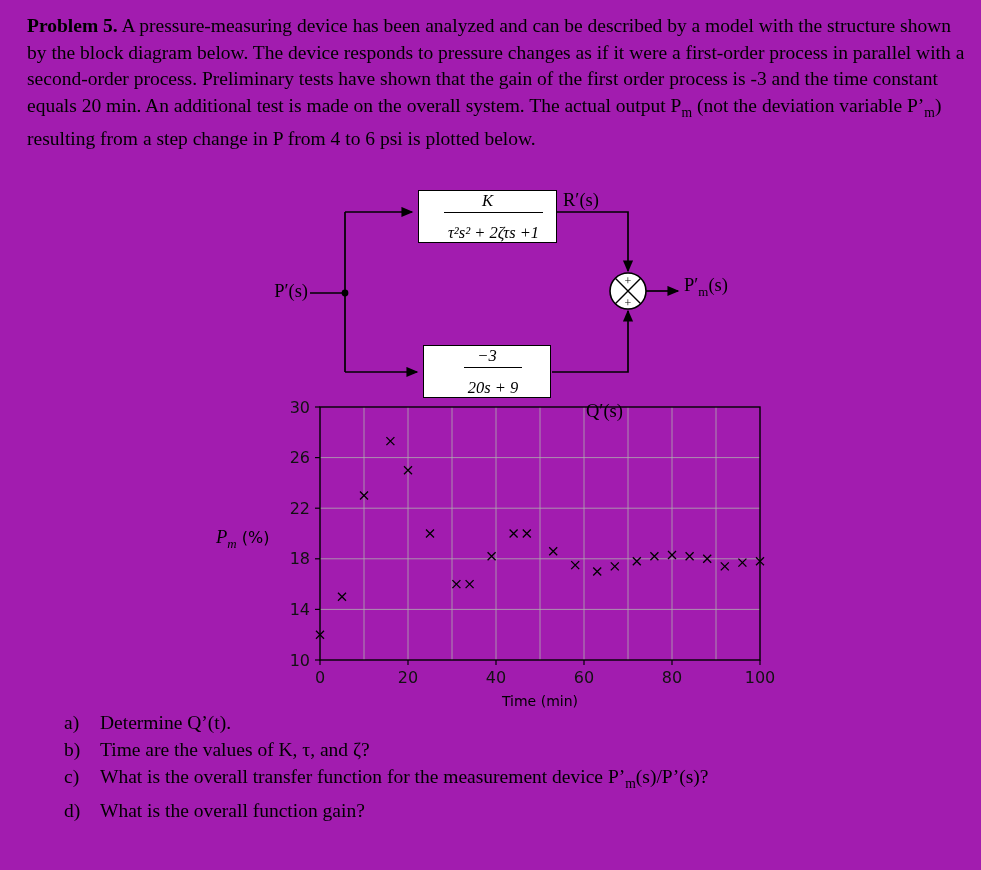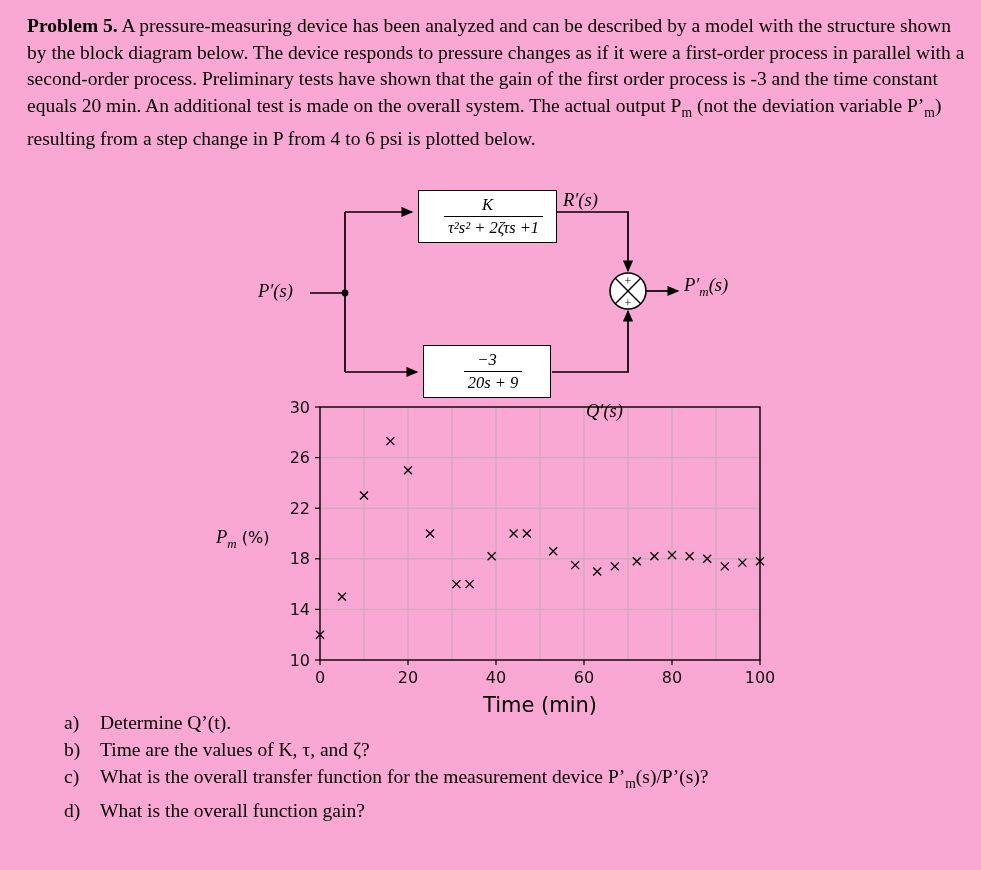--- a/index.html
+++ b/index.html
@@ -1,50 +1,50 @@
 <!DOCTYPE html>
 <html><head>
 <meta charset="utf-8">
 <style>
   * { margin:0; padding:0; box-sizing:border-box; }
   html, body { background:#ffffff; }
-  .page { position:relative; width:981px; height:870px; background:#f9a8d4; color:#000;
+  .page { position:relative; width:981px; height:870px; background:#a21caf; color:#000;
           font-family:"Liberation Serif", serif; overflow:hidden; }
 
   .problem { position:absolute; left:27px; top:13px; width:938px;
              font-size:19.5px; line-height:26.5px; }
   .problem b { font-weight:bold; }
   sub { font-size:70%; }
 
   .dsvg { position:absolute; left:250px; top:185px; }
   .dline { stroke:#000; stroke-width:1.7; fill:none; }
   .xline { stroke:#000; stroke-width:1.4; fill:none; }
 
   .block { position:absolute; border:1.6px solid #000; background:#fff;
            display:flex; align-items:center; justify-content:center;
            font-style:italic; font-size:16.5px; font-family:"Liberation Serif", serif; }
   .frac { text-align:center; }
   .frac .num { padding:0 4px 1px; }
-  .frac .den { border-top:1.3px solid #000; padding:1px 4px 0;margin-left:12px; }
+  .frac .den { border-top:1.3px solid #000; padding:10px 4px 0;margin-left:12px; }
 
-  .sig { position:absolute; font-style:italic; font-size:18.5px; white-space:nowrap;
+  .sig { position:absolute; font-size:18.5px; white-space:nowrap;
          font-family:"Liberation Serif", serif; }
 
   .chart-svg { position:absolute; left:280px; top:395px; }
   .grid { stroke:#aeaeae; stroke-width:0.8; }
   .frame { fill:none; stroke:#000; stroke-width:1.4; }
   .tickmark { stroke:#000; stroke-width:1.2; }
   .tick { font-family:"DejaVu Sans", sans-serif; font-size:16px; fill:#111; }
   .xtick { text-anchor:middle; }
   .ytick { text-anchor:end; }
   .marker { stroke:#000; stroke-width:1.3; fill:none; }
   .sum-sign { font-family:"Liberation Serif", serif; font-size:12px; text-anchor:middle; fill:#000; }
 
   .xaxis-label { position:absolute; left:320px; top:693px; width:440px; text-align:center;
-                 font-family:"DejaVu Sans", sans-serif; font-size:21px; }
+                 font-family:"DejaVu Sans", sans-serif; font-size:14px; }
   .yaxis-label { position:absolute; left:216px; top:527px; font-size:18.5px; white-space:nowrap; }
   .yaxis-label .mathvar { font-style:italic; }
   .yaxis-label .unit { font-family:"DejaVu Sans", sans-serif; font-size:16px; }
 
   .questions { position:absolute; left:64px; top:709px; font-size:19.5px; }
   .qrow { display:flex; line-height:27px; }
   .qletter { width:36px; flex:0 0 36px; }
 </style>
 </head>
 <body>
@@ -78,21 +78,21 @@
       <div class="den">τ²s² + 2ζτs +1</div>
     </div>
   </div>
   <div class="block" style="left:423px; top:345px; width:128px; height:53px;">
     <div class="frac">
       <div class="num">−3</div>
       <div class="den">20s + 9</div>
     </div>
   </div>
 
-  <div class="sig" style="left:258px; top:281px; width:50px; text-align:left;">P′(s)</div>
+  <div class="sig" style="left:258px; top:281px; width:50px; text-align:right;">P′(s)</div>
   <div class="sig" style="left:563px; top:190px;">R′(s)</div>
   <div class="sig" style="left:586px; top:374px;margin-top:27px;">Q′(s)</div>
   <div class="sig" style="left:684px; top:275px;"><span>P′</span><sub>m</sub><span>(s)</span></div>
 
   <svg id="chart-svg" class="chart-svg" width="510" height="320">
       <line x1="84" y1="12" x2="84" y2="265" class="grid"></line>
       <line x1="128" y1="12" x2="128" y2="265" class="grid"></line>
       <line x1="172" y1="12" x2="172" y2="265" class="grid"></line>
       <line x1="216" y1="12" x2="216" y2="265" class="grid"></line>
       <line x1="260" y1="12" x2="260" y2="265" class="grid"></line>

